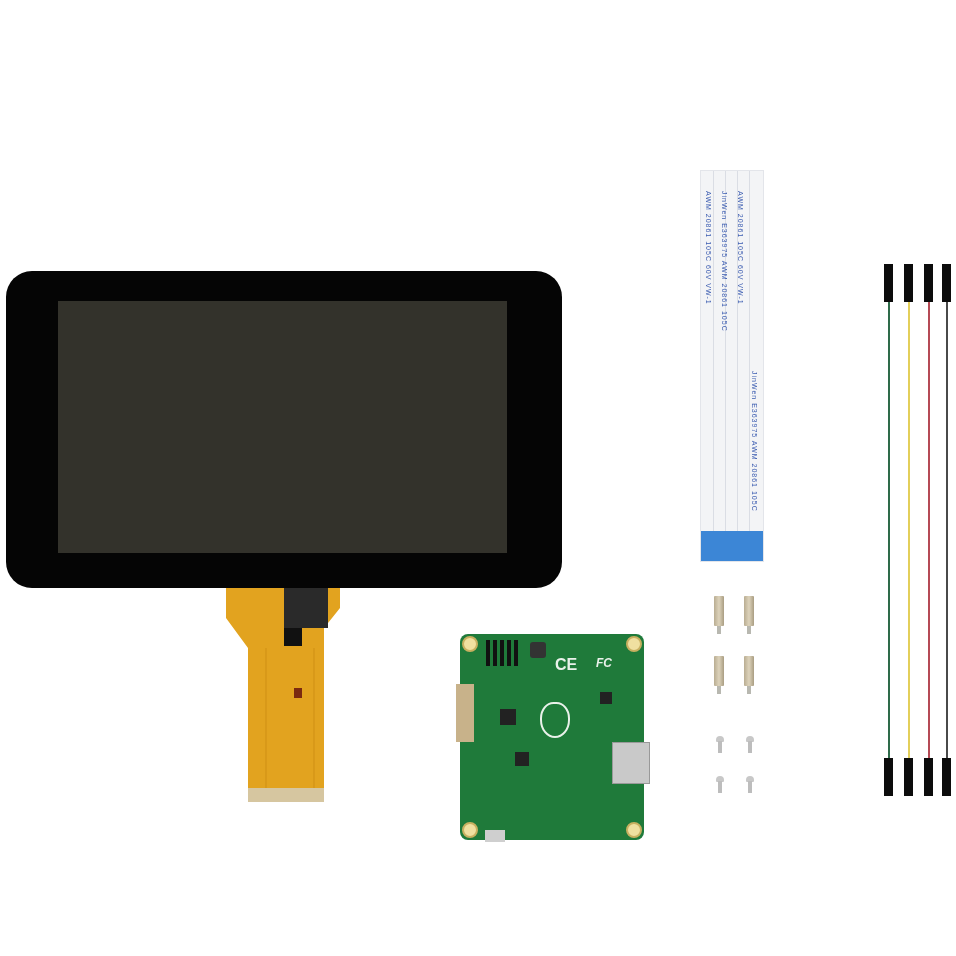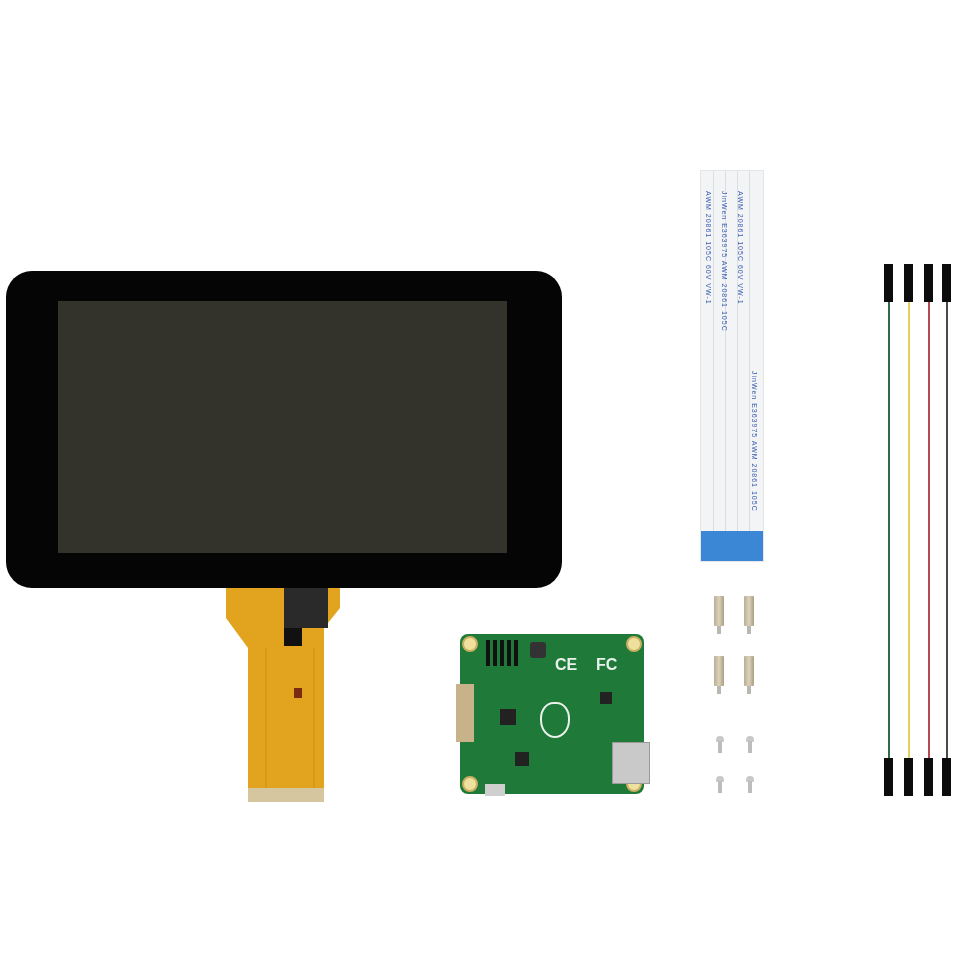--- a/index.html
+++ b/index.html
@@ -8,24 +8,24 @@
   
   .bezel{left:6px;top:271px;width:556px;height:317px;background:#050505;border-radius:26px;}
   .panel{left:58px;top:301px;width:449px;height:252px;background:#33322b;}
   .fpc{left:226px;top:588px;width:114px;height:214px;}
   
   .ribbon{left:700px;top:170px;width:62px;height:390px;background:#f3f4f6;border:1px solid #e3e5ea;}
   .ribbon .stripe{position:absolute;top:0;bottom:0;width:1px;background:#dadde4;}
   .ribbon .tip{position:absolute;left:0;right:0;bottom:0;height:30px;background:#3c86d6;}
   .ribbon .txtcol{position:absolute;top:20px;writing-mode:vertical-rl;font-size:7px;color:#3a5bb0;letter-spacing:1px;white-space:nowrap;}
   
-  .pcb{left:460px;top:634px;width:184px;height:160px;background:#1f7a3a;border-radius:8px;}
+  .pcb{left:460px;top:634px;width:184px;height:206px;background:#1f7a3a;border-radius:8px;}
   .hole{position:absolute;width:12px;height:12px;border-radius:50%;background:#f0e0a0;border:2px solid #c8b060;}
   .pcb .ce{position:absolute;left:95px;top:22px;color:#e9f1ea;font-size:16px;font-weight:bold;}
-  .pcb .fc{position:absolute;left:136px;top:22px;color:#e9f1ea;font-size:16px;font-weight:bold;}
+  .pcb .fc{position:absolute;left:136px;top:22px;color:#e9f1ea;font-size:12px;font-weight:bold;font-style:italic;}
   .pcb .logo{position:absolute;left:80px;top:68px;width:26px;height:32px;border:2px solid #e9f1ea;border-radius:45% 45% 50% 50%;}
   .pcb .usb{position:absolute;right:-6px;top:108px;width:36px;height:40px;background:#c9c9c9;border:1px solid #999;}
   .pcb .conn{position:absolute;left:-4px;top:50px;width:18px;height:58px;background:#c8b28a;}
   .pcb .chip{position:absolute;background:#222;}
   .pcb .microusb{position:absolute;left:25px;bottom:-2px;width:20px;height:12px;background:#cfcfcf;}
   
   .standoff{width:10px;height:30px;background:linear-gradient(90deg,#b9ad92,#ddd3bb,#a99d82);border-radius:1px;}
   .standoff::after{content:"";position:absolute;left:3px;bottom:-8px;width:4px;height:8px;background:#b8b8b0;}
   .screw{width:8px;height:18px;}
   .screw::before{content:"";position:absolute;left:0;top:0;width:8px;height:6px;border-radius:4px 4px 1px 1px;background:#c8c8c8;}

